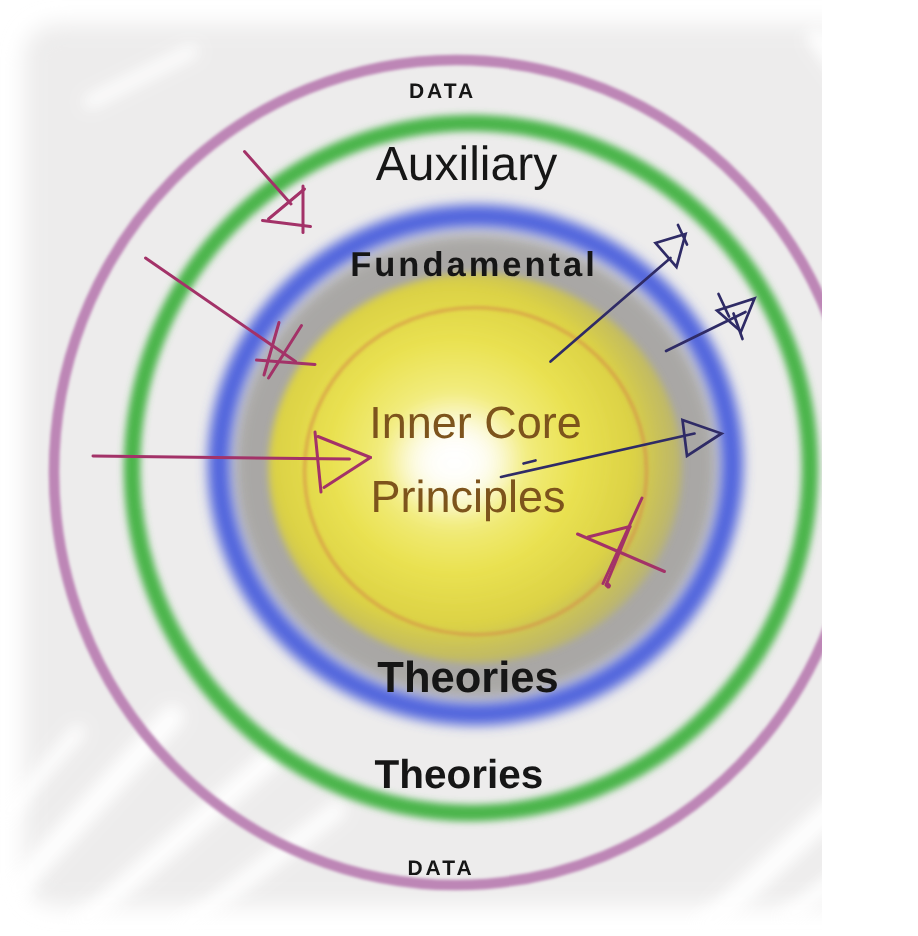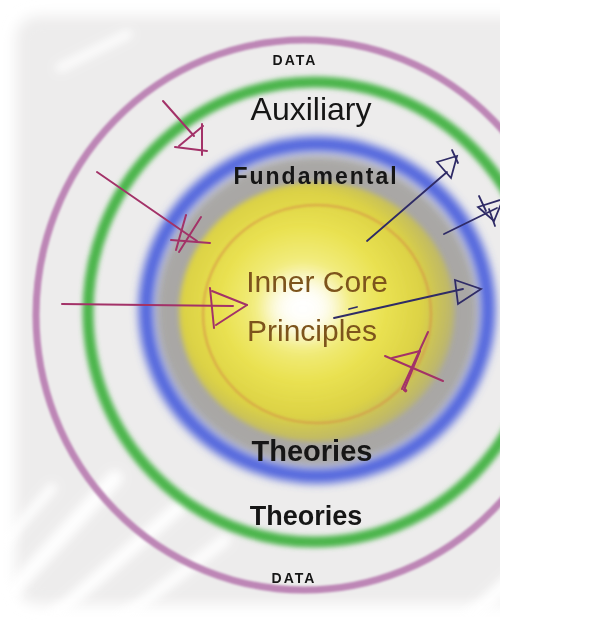--- a/index.html
+++ b/index.html
@@ -1,18 +1,18 @@
 <!DOCTYPE html>
 <html><head>
 <meta charset="utf-8">
 <style>
   html,body{margin:0;padding:0;background:#ffffff;}
   .stage{
     position:relative;
-    width:500px;height:624px;
+    width:548px;height:624px;
     overflow:hidden;
     background:#ffffff;
     font-family:"Liberation Sans", sans-serif;
   }
   .stage svg{position:absolute;left:0;top:0;}
   text{user-select:none;}
 </style>
 </head>
 <body>
 

